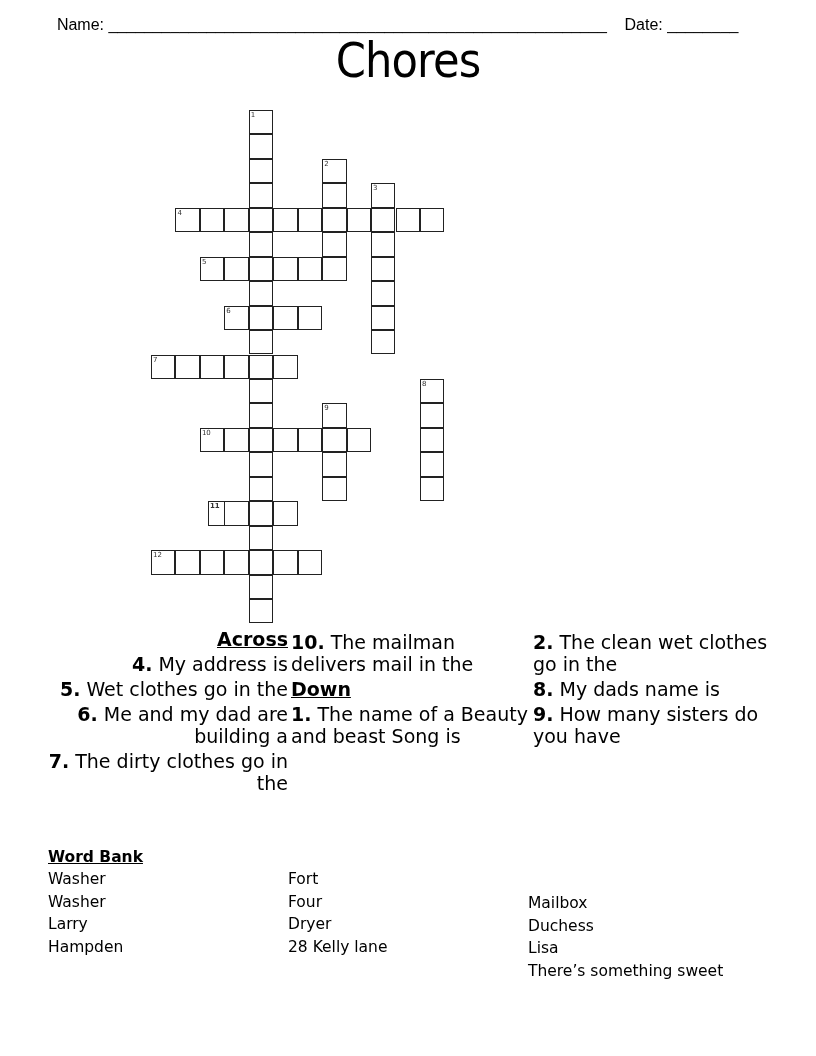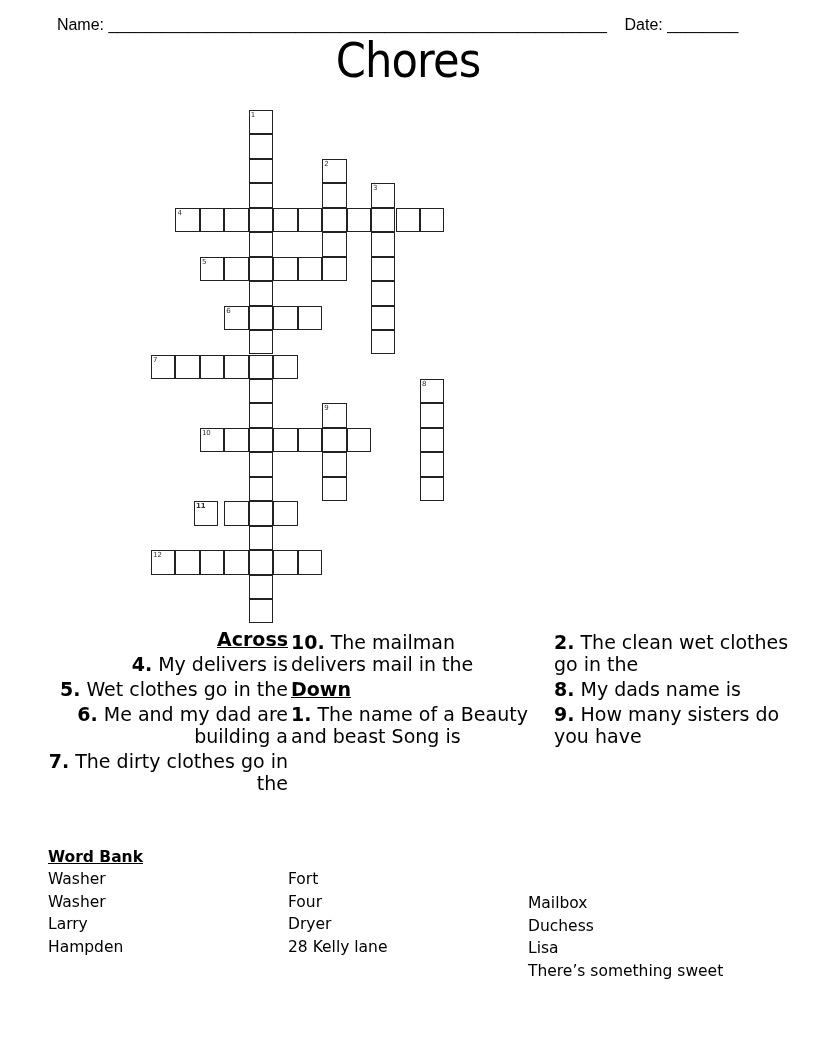--- a/index.html
+++ b/index.html
@@ -121,49 +121,49 @@
     <div class="cell" style="left: 322.15px; top: 427.85px;"></div>
     <div class="cell" style="left: 322.15px; top: 452.3px;"></div>
     <div class="cell" style="left: 322.15px; top: 476.75px;"></div>
     <div class="cell" style="left: 199.9px; top: 427.85px;">
       <span class="num">10</span>
     </div>
     <div class="cell" style="left: 224.35px; top: 427.85px;"></div>
     <div class="cell" style="left: 273.25px; top: 427.85px;"></div>
     <div class="cell" style="left: 297.7px; top: 427.85px;"></div>
     <div class="cell" style="left: 346.6px; top: 427.85px;"></div>
-    <div class="cell" style="left: 194px; top: 501.2px; font-weight: bold;">
+    <div class="cell" style="left: 208px; top: 501.2px; font-weight: bold;">
       <span class="num">11</span>
     </div>
     <div class="cell" style="left: 224.35px; top: 501.2px;"></div>
     <div class="cell" style="left: 273.25px; top: 501.2px;"></div>
     <div class="cell" style="left: 151px; top: 550.1px;">
       <span class="num">12</span>
     </div>
     <div class="cell" style="left: 175.45px; top: 550.1px;"></div>
     <div class="cell" style="left: 199.9px; top: 550.1px;"></div>
     <div class="cell" style="left: 224.35px; top: 550.1px;"></div>
     <div class="cell" style="left: 273.25px; top: 550.1px;"></div>
     <div class="cell" style="left: 297.7px; top: 550.1px;"></div>
   </div>
 
 <div class="clues">
   <div class="clue-col" style="left:48px;text-align:right;">
     <div class="clue-head">Across</div>
-    <div class="clue"><b>4.</b><span> My delivers is</span></div>
+    <div class="clue"><b>4.</b><span> My address is</span></div>
     <div class="clue"><b>5.</b><span> Wet clothes go in the</span></div>
     <div class="clue"><b>6.</b><span> Me and my dad are building a</span></div>
     <div class="clue"><b>7.</b><span> The dirty clothes go in the</span></div>
   </div>
   <div class="clue-col" style="left:291px; top:3px;">
     <div class="clue"><b>10.</b><span> The mailman delivers mail in the</span></div>
     <div class="clue-head">Down</div>
     <div class="clue"><b>1.</b><span> The name of a Beauty and beast Song is</span></div>
   </div>
-  <div class="clue-col" style="left:554px; top:3px;">
+  <div class="clue-col" style="left:533px; top:3px;">
     <div class="clue"><b>2.</b><span> The clean wet clothes go in the</span></div>
     <div class="clue"><b>8.</b><span> My dads name is</span></div>
     <div class="clue"><b>9.</b><span> How many sisters do you have</span></div>
   </div>
 </div>
 
 <div class="wordbank">
   <div class="wb-head">Word Bank</div>
   <div class="wb-col" style="left:0px;">
     <div>Washer</div>

